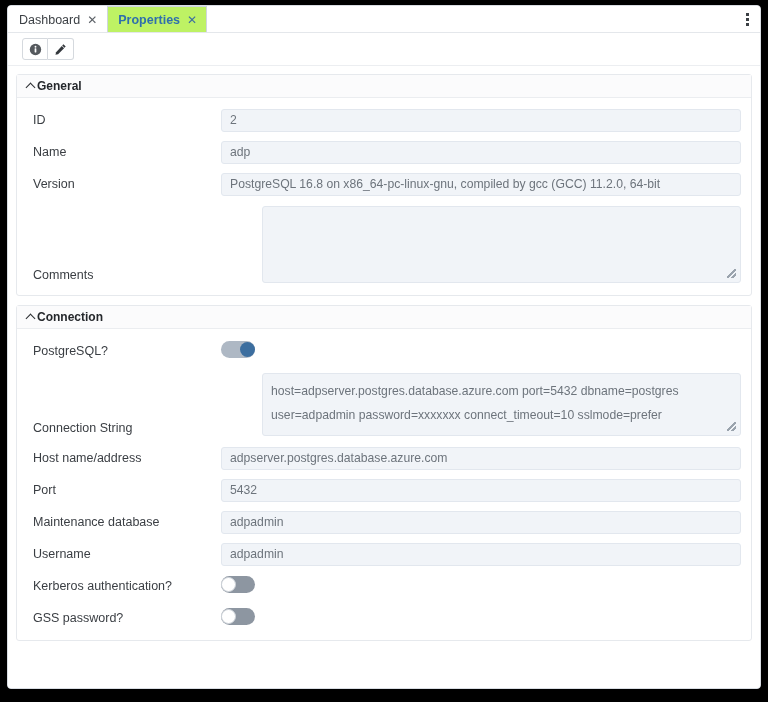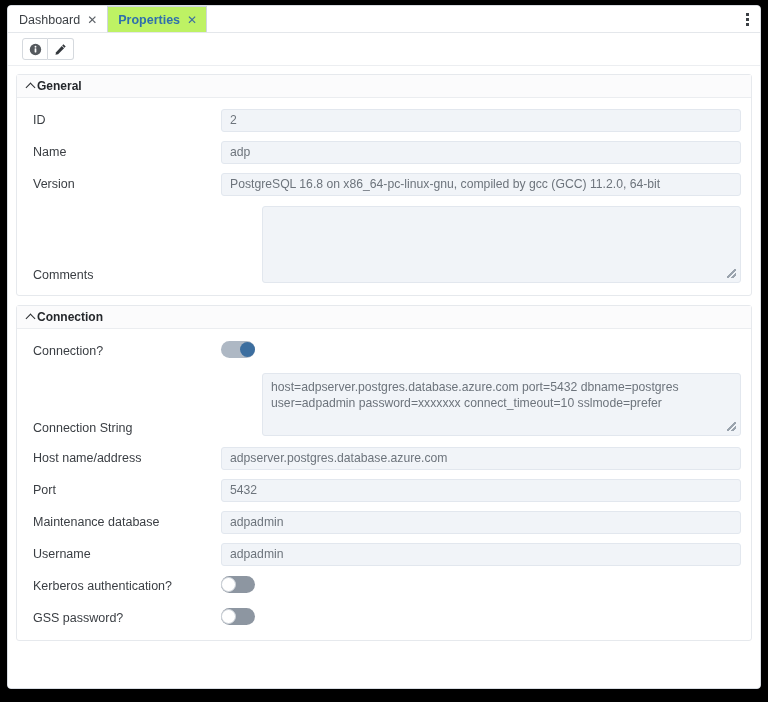--- a/index.html
+++ b/index.html
@@ -172,21 +172,21 @@
   }
   .area {
     width: 100%;
     background: #f1f4f8;
     border: 1px solid #e2e7ee;
     border-radius: 3px;
     font-size: 12.2px;
     color: #6d747c;
     padding: 5px 8px;
     font-family: "Liberation Sans", sans-serif;
-    line-height: 16px;
+    line-height: 24px;
     position: relative;
     white-space: pre-wrap;
     overflow: hidden;
   }
   .area.comments { height: 77px; }
   .area.connstr { height: 63px; }
   .grip {
     position: absolute;
     right: 2px; bottom: 2px;
     width: 9px; height: 9px;
@@ -296,21 +296,21 @@
     </div>
 
     <div class="card">
       <div class="card-header">
         <span class="chev"></span>
         <span>Connection</span>
       </div>
       <div class="card-body">
 
         <div class="row">
-          <div class="row-label">Connection?</div>
+          <div class="row-label">PostgreSQL?</div>
           <div class="row-field">
             <span class="toggle on">
               <span class="knob"></span>
             </span>
           </div>
         </div>
 
         <div class="row tall">
           <div class="row-label">Connection String</div>
           <div class="row-field">

